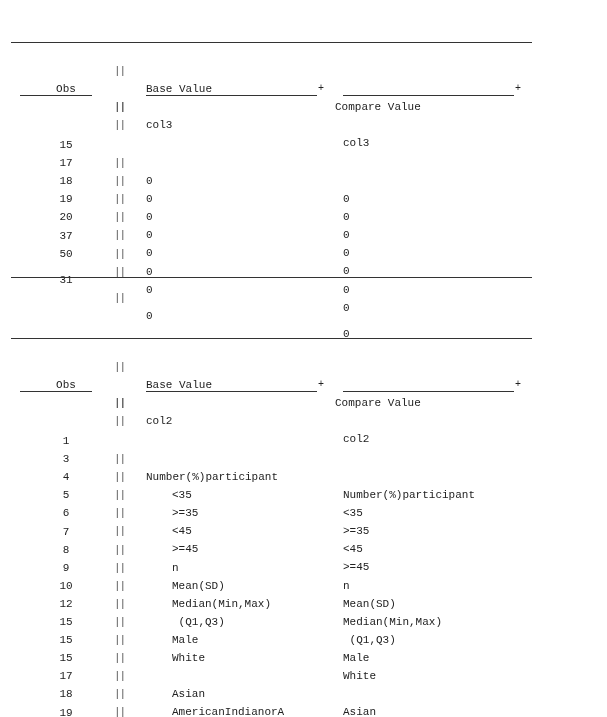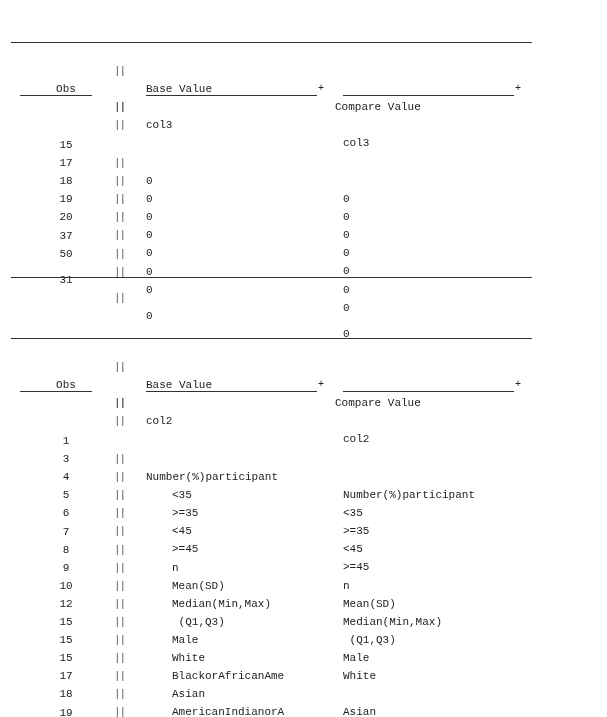--- a/index.html
+++ b/index.html
@@ -183,21 +183,20 @@
       </div>
       <div class="row" style="top:595px;left:0;width:607px">
         <span class="obs">15</span>
         <span class="sep">||</span>
         <span class="base indent">White</span>
         <span class="cmp">White</span>
       </div>
       <div class="row" style="top:613.1px;left:0;width:607px">
         <span class="obs">15</span>
         <span class="sep">||</span>
-        <span class="base indent">BlackorAfricanAme</span>
       </div>
       <div class="row" style="top:631.2px;left:0;width:607px">
         <span class="obs">15</span>
         <span class="sep">||</span>
         <span class="base indent">Asian</span>
         <span class="cmp">Asian</span>
       </div>
       <div class="row" style="top:649.3px;left:0;width:607px">
         <span class="obs">17</span>
         <span class="sep">||</span>

